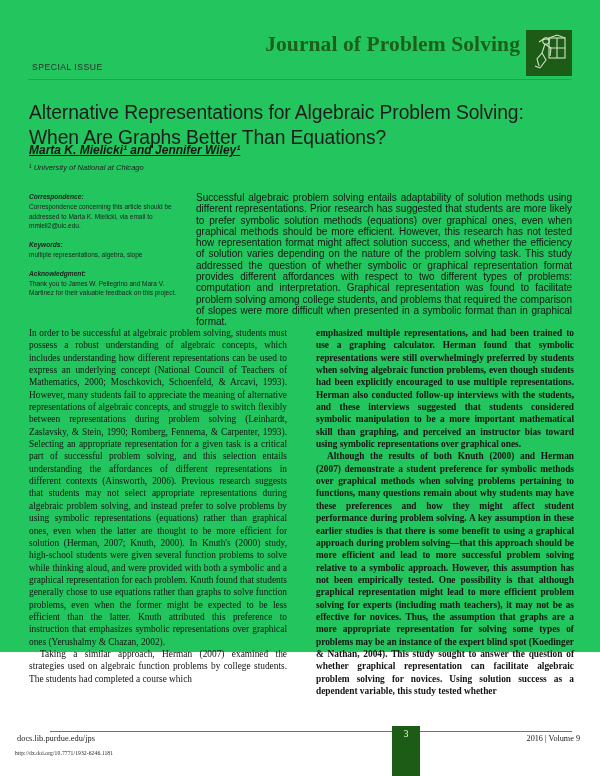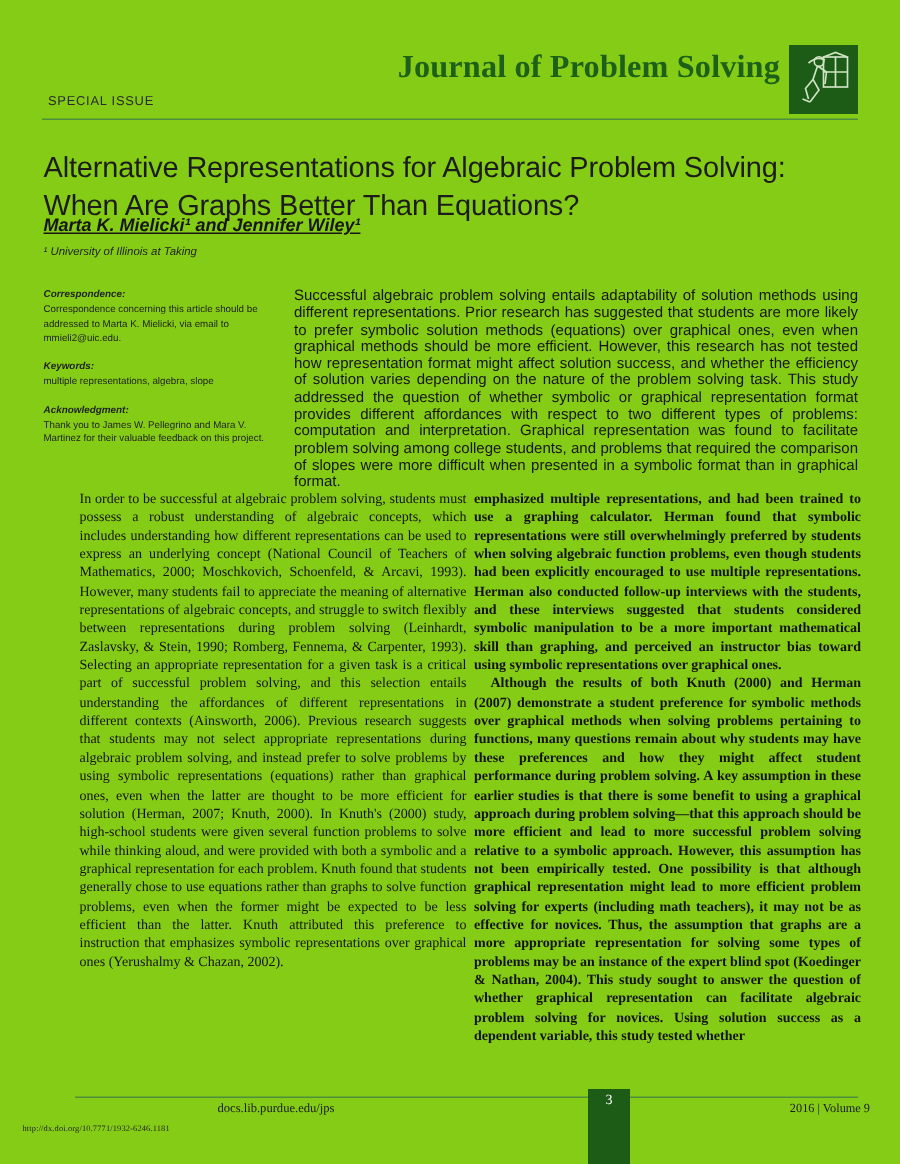--- a/index.html
+++ b/index.html
@@ -13,22 +13,22 @@
     position: relative;
     font-family: "Liberation Serif", serif;
     color: #1a1a1a;
     overflow: hidden;
   }
 
   .page {
     position: absolute;
     left: 0; top: 0;
     width: 600px;
-    height: 776px;
-    background: #84cc16;
+    height: 652px;
+    background: #22c55e;
   }
 
   
   .masthead {
     position: absolute;
     left: 28px;
     top: 30px;
     width: 544px;
     height: 52px;
   }
@@ -143,43 +143,43 @@
     position: absolute;
     top: 327px;
     width: 258px;
     font-family: "Liberation Serif", serif;
     font-size: 9.35px;
     line-height: 12.35px;
     text-align: justify;
     color: #131313;
     hyphens: manual;
   }
-  .col-left  { left: 29px; margin-left: 24px; }
+  .col-left  { left: 29px; }
   .col-right { left: 316px; font-weight: bold; }
   .col p { margin: 0; }
   .col p.indent { text-indent: 11px; }
 
   
   .rule-bottom {
     position: absolute;
     left: 50px;
     top: 731px;
     width: 522px;
     height: 0;
     border-top: 1.5px solid #4e8f3f;
   }
   .footer-url {
     position: absolute;
     left: 0;
     top: 734px;
     width: 368px;
-    text-align: center;
     font-family: "Liberation Serif", serif;
     font-size: 8.4px;
     color: #1b1b1b;
+    padding-left: 17px;
   }
   .page-badge {
     position: absolute;
     left: 392px;
     top: 726px;
     width: 28px;
     height: 50px;
     background: #1d5c16;
     color: #ffffff;
     font-family: "Liberation Serif", serif;
@@ -229,35 +229,36 @@
           <path d="M9 36 l5 2"></path>
         </g>
       </svg>
     </div>
     <div class="special-issue">SPECIAL ISSUE</div>
   </div>
   <div class="rule-top"></div>
 
   <h1 class="title">Alternative Representations for Algebraic Problem Solving: When Are Graphs Better Than Equations?</h1>
   <div class="authors">Marta K. Mielicki¹ and Jennifer Wiley¹</div>
-  <div class="affiliation">¹ University of Illinois at Taking</div>
+  <div class="affiliation">¹ University of National at Chicago</div>
 
   <div class="meta">
     <div class="meta-head">Correspondence:</div>
     <div class="meta-body">Correspondence concerning this article should be addressed to Marta K. Mielicki, via email to mmieli2@uic.edu.</div>
     <div class="meta-head">Keywords:</div>
     <div class="meta-body">multiple representations, algebra, slope</div>
     <div class="meta-head">Acknowledgment:</div>
     <div class="meta-body">Thank you to James W. Pellegrino and Mara V. Martinez for their valuable feedback on this project.</div>
   </div>
 
   <div class="abstract">Successful algebraic problem solving entails adaptability of solution methods using different representations. Prior research has suggested that students are more likely to prefer symbolic solution methods (equations) over graphical ones, even when graphical methods should be more efficient. However, this research has not tested how representation format might affect solution success, and whether the efficiency of solution varies depending on the nature of the problem solving task. This study addressed the question of whether symbolic or graphical representation format provides different affordances with respect to two different types of problems: computation and interpretation. Graphical representation was found to facilitate problem solving among college students, and problems that required the comparison of slopes were more difficult when presented in a symbolic format than in graphical format.</div>
 
   <div class="col col-left">
     <p>In order to be successful at algebraic problem solving, students must possess a robust understanding of algebraic concepts, which includes understanding how different representations can be used to express an underlying concept (National Council of Teachers of Mathematics, 2000; Moschkovich, Schoenfeld, &amp; Arcavi, 1993). However, many students fail to appreciate the meaning of alternative representations of algebraic concepts, and struggle to switch flexibly between representations during problem solving (Leinhardt, Zaslavsky, &amp; Stein, 1990; Romberg, Fennema, &amp; Carpenter, 1993). Selecting an appropriate representation for a given task is a critical part of successful problem solving, and this selection entails understanding the affordances of different representations in different contexts (Ainsworth, 2006). Previous research suggests that students may not select appropriate representations during algebraic problem solving, and instead prefer to solve problems by using symbolic representations (equations) rather than graphical ones, even when the latter are thought to be more efficient for solution (Herman, 2007; Knuth, 2000). In Knuth's (2000) study, high-school students were given several function problems to solve while thinking aloud, and were provided with both a symbolic and a graphical representation for each problem. Knuth found that students generally chose to use equations rather than graphs to solve function problems, even when the former might be expected to be less efficient than the latter. Knuth attributed this preference to instruction that emphasizes symbolic representations over graphical ones (Yerushalmy &amp; Chazan, 2002).</p>
+    <p class="indent">Taking a similar approach, Herman (2007) examined the strategies used on algebraic function problems by college students. The students had completed a course which</p>
   </div>
 
   <div class="col col-right">
     <p>emphasized multiple representations, and had been trained to use a graphing calculator. Herman found that symbolic representations were still overwhelmingly preferred by students when solving algebraic function problems, even though students had been explicitly encouraged to use multiple representations. Herman also conducted follow-up interviews with the students, and these interviews suggested that students considered symbolic manipulation to be a more important mathematical skill than graphing, and perceived an instructor bias toward using symbolic representations over graphical ones.</p>
     <p class="indent">Although the results of both Knuth (2000) and Herman (2007) demonstrate a student preference for symbolic methods over graphical methods when solving problems pertaining to functions, many questions remain about why students may have these preferences and how they might affect student performance during problem solving. A key assumption in these earlier studies is that there is some benefit to using a graphical approach during problem solving—that this approach should be more efficient and lead to more successful problem solving relative to a symbolic approach. However, this assumption has not been empirically tested. One possibility is that although graphical representation might lead to more efficient problem solving for experts (including math teachers), it may not be as effective for novices. Thus, the assumption that graphs are a more appropriate representation for solving some types of problems may be an instance of the expert blind spot (Koedinger &amp; Nathan, 2004). This study sought to answer the question of whether graphical representation can facilitate algebraic problem solving for novices. Using solution success as a dependent variable, this study tested whether</p>
   </div>
 
   <div class="rule-bottom"></div>
   <div class="footer-url">docs.lib.purdue.edu/jps</div>
   <div class="page-badge">3</div>

